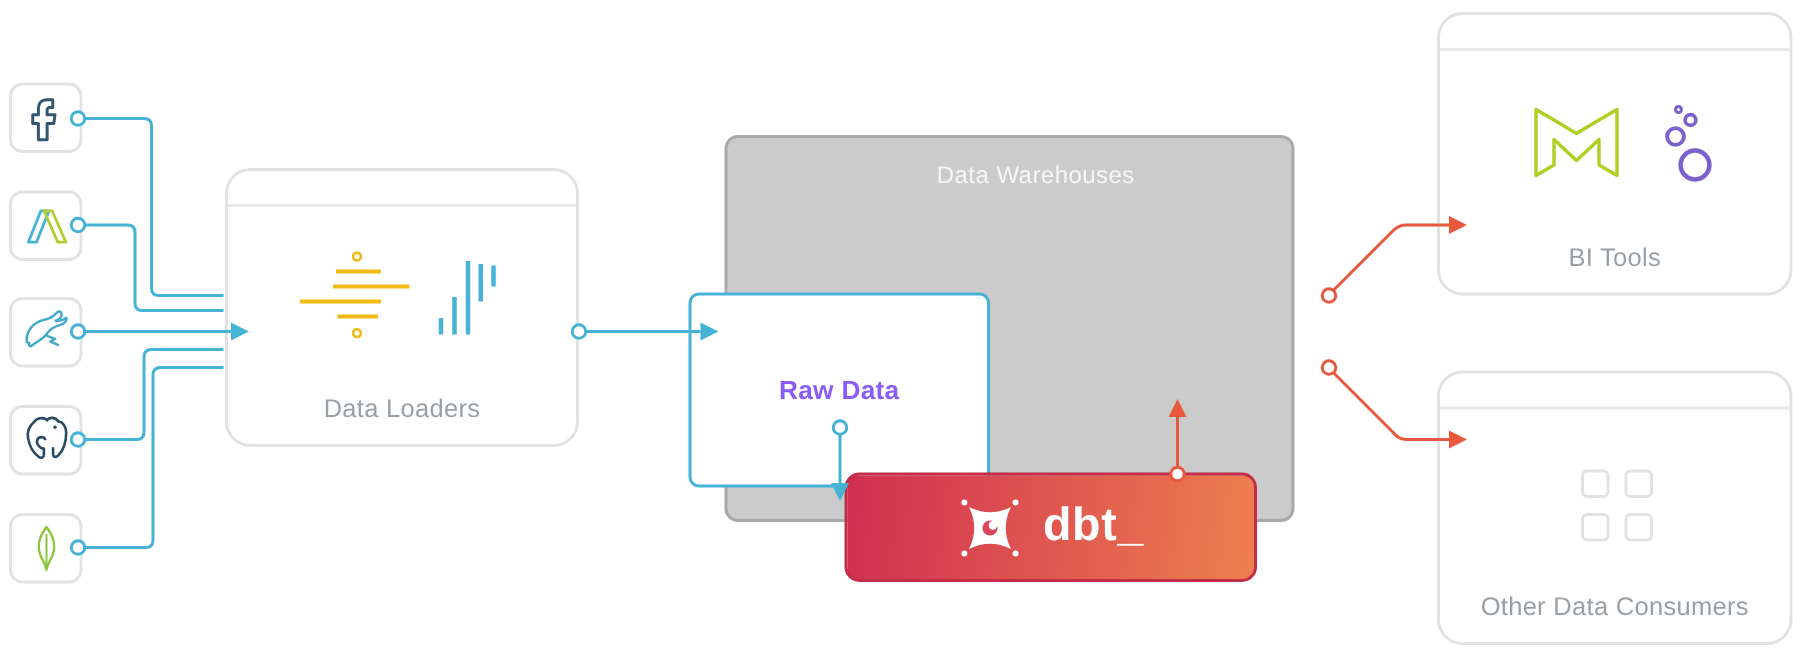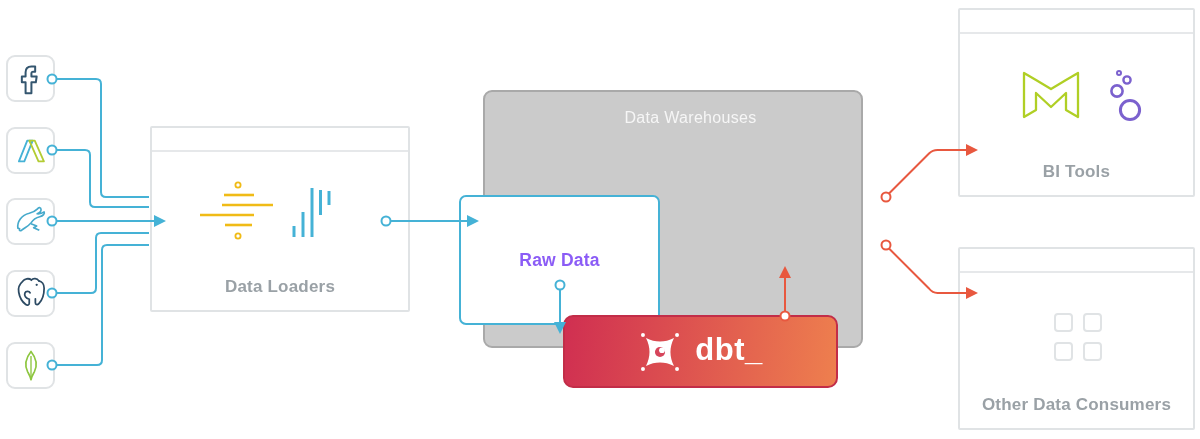--- a/index.html
+++ b/index.html
@@ -8,23 +8,22 @@
     font-family:"Liberation Sans","DejaVu Sans",sans-serif;
   }
   
   .src{
     position:absolute;left:6px;width:49px;height:47px;background:#fff;
     border:2px solid #e0e3e5;border-radius:9px;box-sizing:border-box;
     display:flex;align-items:center;justify-content:center;
   }
   
   .window{
-    position:absolute;background:#fff;border:2px solid #e0e3e5;border-radius:2px;
+    position:absolute;background:#fff;border:2px solid #e0e3e5;border-radius:17px;
     box-sizing:border-box;
-    font-weight:bold;
   }
   .window .strip{height:22px;border-bottom:2px solid #e6e8ea;}
   .box-label{
     position:absolute;left:0;right:0;bottom:13px;text-align:center;
     color:#9aa1a6;font-size:17px;letter-spacing:.2px;
   }
   
   .warehouse{
     position:absolute;left:483px;top:90px;width:380px;height:258px;
     background:#cbcbcb;border:2px solid #a9a9a9;border-radius:9px;box-sizing:border-box;
@@ -91,21 +90,21 @@
     </svg>
   </div>
 
   <div class="src z2" style="top:342px">
     <svg width="40" height="40" viewBox="0 0 48 48">
       <path d="M24 6.5 C30 14 32 23 28 31 C26.3 34 25 36 24 40.5 C23 36 21.7 34 20 31 C16 23 18 14 24 6.5 Z" fill="none" stroke="#8dc63f" stroke-width="2" stroke-linejoin="round"></path>
       <path d="M24 12 V 40" fill="none" stroke="#8dc63f" stroke-width="1.6"></path>
     </svg>
   </div>
 
-  <div class="window z2" style="left:150px;top:126px;width:260px;height:186px">
+  <div class="window z2" style="left:150px;top:112px;width:236px;height:186px">
     <div class="strip"></div>
     <svg class="logos" width="236" height="186" viewBox="0 0 236 186">
       <g stroke="#f0bb16" fill="none">
         <circle cx="86" cy="57" r="2.6" stroke-width="1.8"></circle>
         <line x1="72" y1="67" x2="102" y2="67" stroke-width="2.6"></line>
         <line x1="70" y1="77" x2="121" y2="77" stroke-width="2.6"></line>
         <line x1="48" y1="87" x2="102" y2="87" stroke-width="2.6"></line>
         <line x1="73" y1="97" x2="100" y2="97" stroke-width="2.6"></line>
         <circle cx="86" cy="108" r="2.6" stroke-width="1.8"></circle>
       </g>

